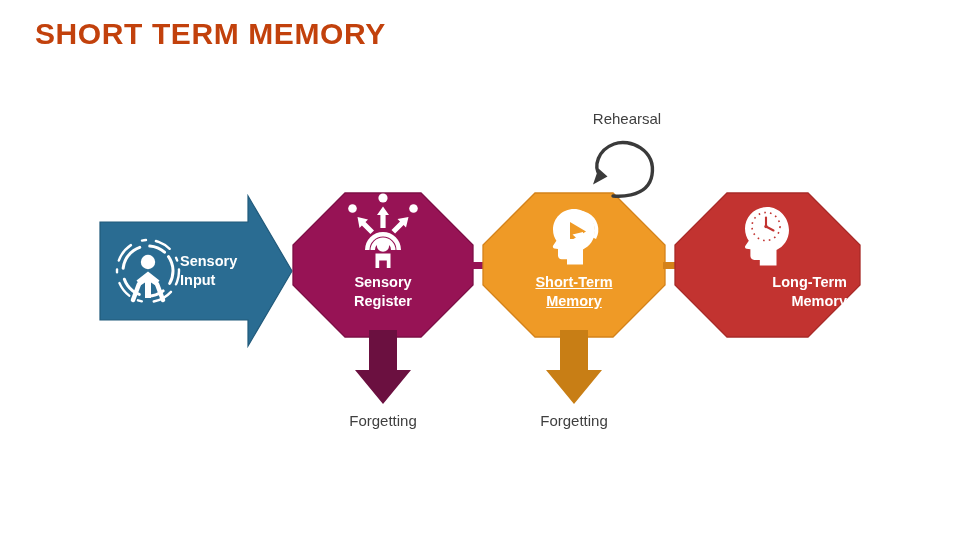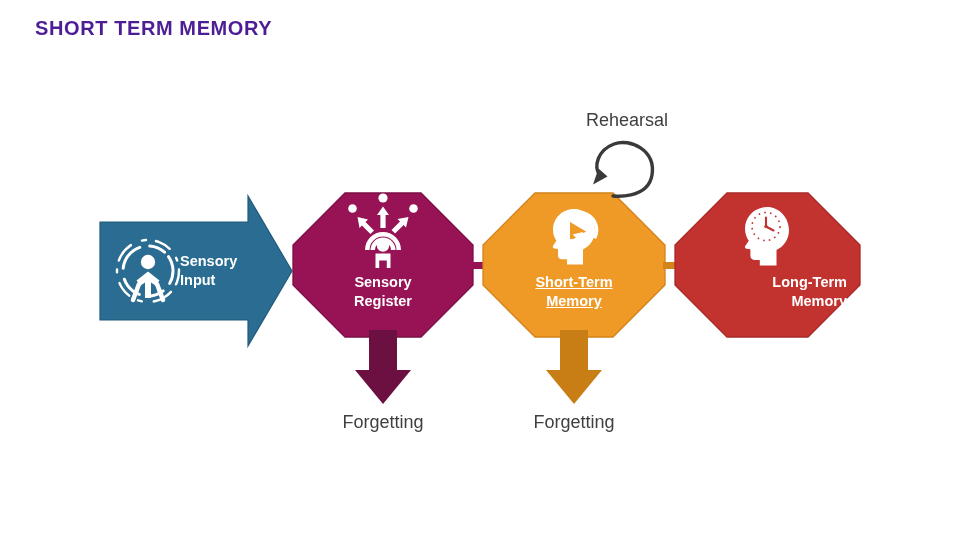--- a/index.html
+++ b/index.html
@@ -16,41 +16,41 @@
   }
   #stage {
     position: relative;
     width: 960px;
     height: 540px;
   }
   #page-title {
     position: absolute;
     left: 35px;
     top: 17px;
-    font-size: 20px;
+    font-size: 30px;
     font-weight: bold;
     letter-spacing: 0.6px;
-    color: #4c1d95;
+    color: #c2410c;
     white-space: nowrap;
   }
   .node-label {
     position: absolute;
     text-align: center;
     color: #ffffff;
     font-weight: bold;
     font-size: 14.5px;
     line-height: 19px;
     white-space: pre-line;
     pointer-events: none;
   }
   .caption {
     position: absolute;
     text-align: center;
     color: #3f3f3f;
-    font-size: 18px;
+    font-size: 15px;
     white-space: nowrap;
   }
   .svg-layer {
     position: absolute;
     left: 0;
     top: 0;
     width: 960px;
     height: 540px;
   }
   .arrow-text {

